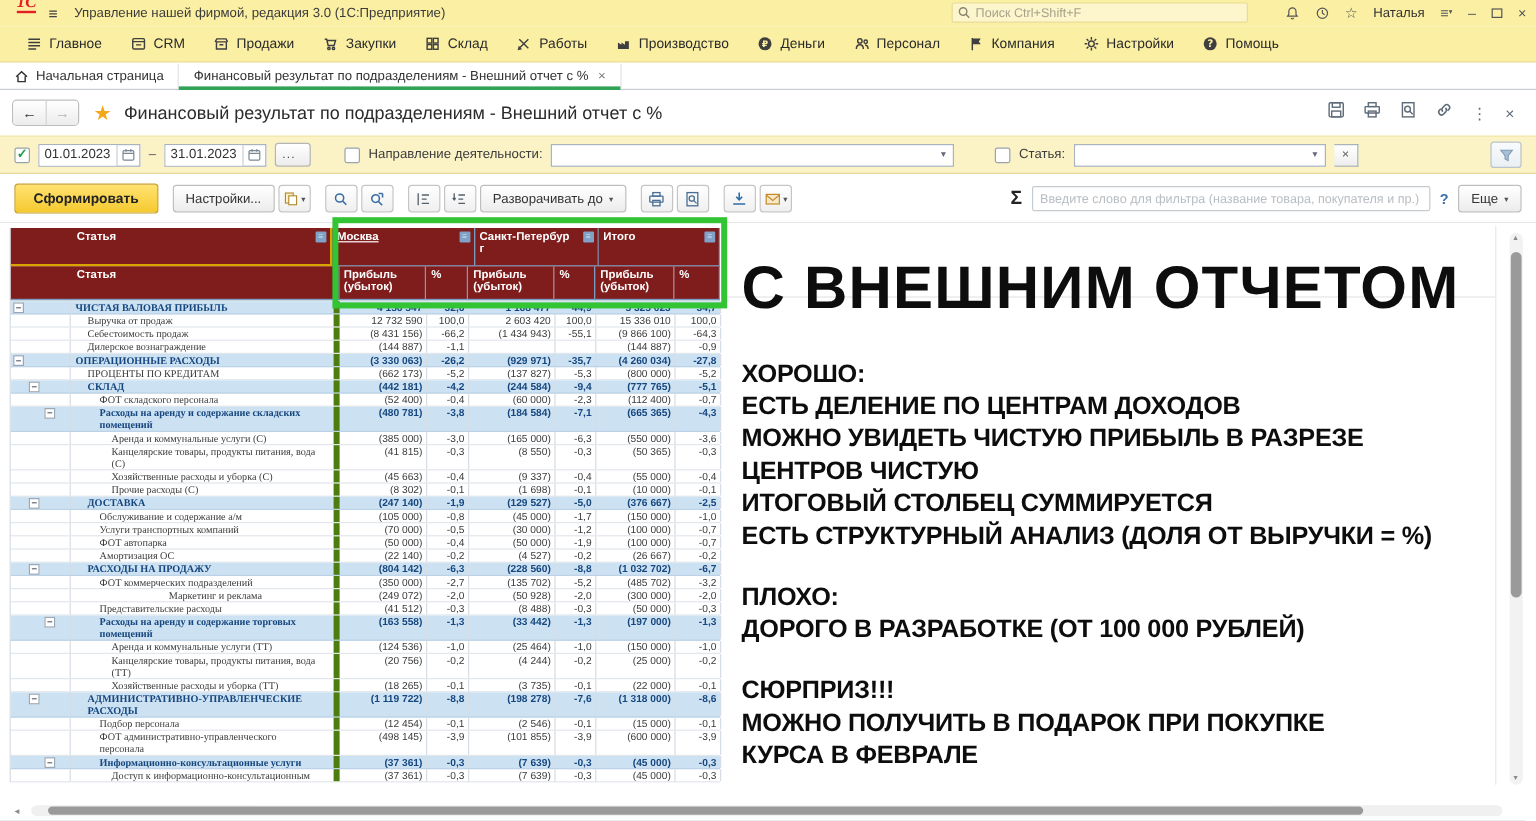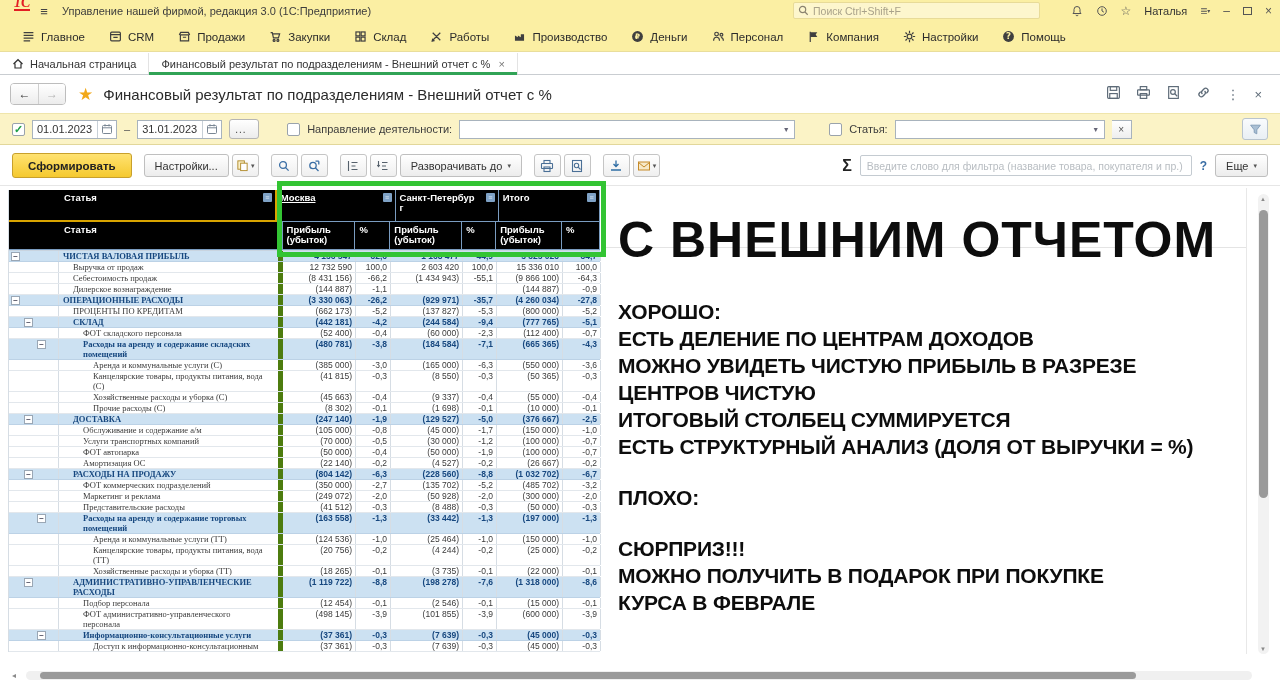--- a/index.html
+++ b/index.html
@@ -68,21 +68,21 @@
   .finput::placeholder { color:#B8BDC2; }
   .qmark { font-size:12px; font-weight:bold; color:#3A6EA5; margin:0 8px; }
 
   
   .content { position:absolute; top:186px; left:0; right:0; bottom:0; background:#fff; }
   .bgline { position:absolute; left:604px; top:61px; width:642px; height:1px; background:#E4E4E4; }
   .vline { position:absolute; left:1246px; top:2px; height:466px; width:1px; background:#E8E8E8; }
 
   .rtable { position:absolute; left:8px; top:4px; width:592px; border-left:1px solid #D6DDE4; }
   .hr1, .hr2 { display:flex; }
-  .hc { background:#000000; color:#fff; font-weight:bold; font-size:9.5px; line-height:10px; border-right:1px solid #7A9CC0; border-bottom:1px solid #7A9CC0; padding:3px 4px 2px 4px; position:relative; overflow:hidden; }
+  .hc { background:#7f1d1d; color:#fff; font-weight:bold; font-size:9.5px; line-height:10px; border-right:1px solid #7A9CC0; border-bottom:1px solid #7A9CC0; padding:3px 4px 2px 4px; position:relative; overflow:hidden; }
   .hr1 .hc { height:32px; }
   .hr2 .hc { height:28px; }
   .corner { width:274px; padding-left:55px; border-bottom:2px solid #D9A400; border-right:2px solid #D9A400; }
   .corner2 { width:274px; padding-left:55px; }
   .g-m { width:122px;text-decoration:underline; } .g-s { width:106px; } .g-t { width:104px; }
   .w-m { width:73px; } .w-mp { width:35px; } .w-s { width:72px; } .w-sp { width:34px; } .w-t { width:66px; } .w-tp { width:38px; }
   .sorti { position:absolute; right:3px; top:3px; width:9px; height:9px; background:#7FA2C6; border-radius:1px; color:#D7E4F2; font-size:7px; line-height:9px; text-align:center; }
   .spbwrap { display:inline-block; max-width:78px; word-break:break-all; }
 
   .tbody { border-top:1px solid #C9D4DF; }
@@ -660,21 +660,21 @@
             <div class="lbl" style="padding-left: 24px;">ФОТ коммерческих подразделений</div>
             <div class="num w-m">(350 000)</div>
             <div class="num w-mp">-2,7</div>
             <div class="num w-s">(135 702)</div>
             <div class="num w-sp">-5,2</div>
             <div class="num w-t">(485 702)</div>
             <div class="num w-tp">-3,2</div>
           </div>
           <div class="trow">
             <div class="gut"></div>
-            <div class="lbl" style="padding-left: 24px;">Маркетинг и реклама</div>
+            <div class="lbl" style="padding-left: 24px; text-align: center;">Маркетинг и реклама</div>
             <div class="num w-m">(249 072)</div>
             <div class="num w-mp">-2,0</div>
             <div class="num w-s">(50 928)</div>
             <div class="num w-sp">-2,0</div>
             <div class="num w-t">(300 000)</div>
             <div class="num w-tp">-2,0</div>
           </div>
           <div class="trow">
             <div class="gut"></div>
             <div class="lbl" style="padding-left: 24px;">Представительские расходы</div>
@@ -794,20 +794,21 @@
           <div class="asec">
             <div class="aline">ХОРОШО:</div>
             <div class="aline">ЕСТЬ ДЕЛЕНИЕ ПО ЦЕНТРАМ ДОХОДОВ</div>
             <div class="aline">МОЖНО УВИДЕТЬ ЧИСТУЮ ПРИБЫЛЬ В РАЗРЕЗЕ</div>
             <div class="aline">ЦЕНТРОВ ЧИСТУЮ</div>
             <div class="aline">ИТОГОВЫЙ СТОЛБЕЦ СУММИРУЕТСЯ</div>
             <div class="aline">ЕСТЬ СТРУКТУРНЫЙ АНАЛИЗ (ДОЛЯ ОТ ВЫРУЧКИ = %)</div>
           </div>
           <div class="asec">
             <div class="aline">ПЛОХО:</div>
+            <div class="aline">ДОРОГО В РАЗРАБОТКЕ (ОТ 100 000 РУБЛЕЙ)</div>
           </div>
           <div class="asec">
             <div class="aline">СЮРПРИЗ!!!</div>
             <div class="aline">МОЖНО ПОЛУЧИТЬ В ПОДАРОК ПРИ ПОКУПКЕ</div>
             <div class="aline">КУРСА В ФЕВРАЛЕ</div>
           </div>
         </div>
     </div>
 
     <div class="vsb">

